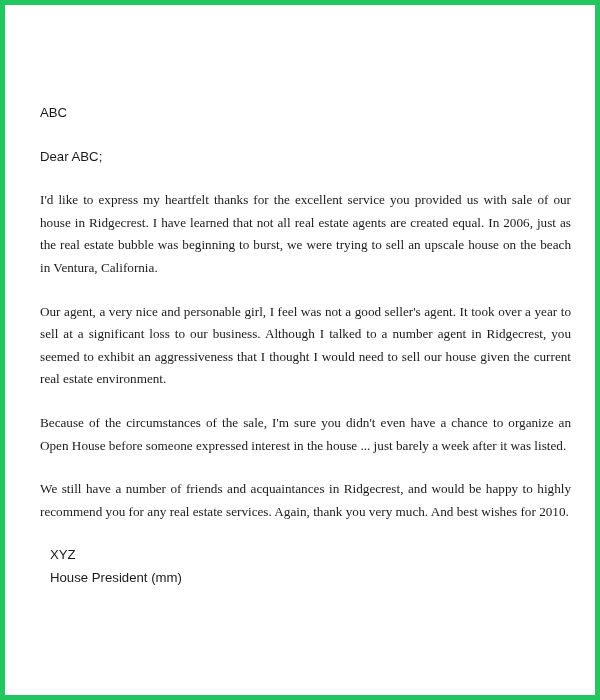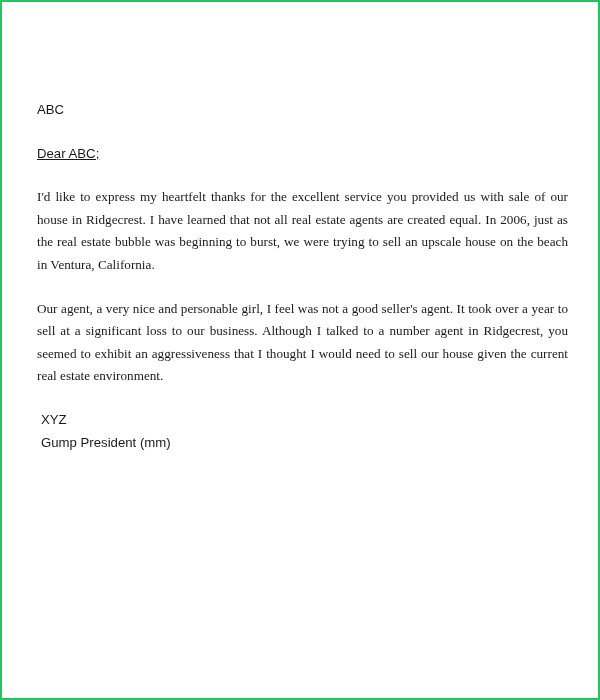--- a/index.html
+++ b/index.html
@@ -14,21 +14,21 @@
     height: 700px;
     overflow: hidden;
   }
 
   .page {
     position: relative;
     box-sizing: border-box;
     width: 600px;
     height: 700px;
     background: #ffffff;
-    border: 2px solid #22c55e;
+    border: 5px solid #22c55e;
     overflow: hidden;
   }
 
   .letter-body {
     position: absolute;
     left: 35px;
     top: 97px;
     width: 531px;
     color: #1a1a1a;
     font-size: 13.2px;
@@ -41,32 +41,31 @@
 
   .addressee-line {
     display: block;
     text-align: left;
     white-space: pre;
   }
 
   .salutation {
     margin: 0 0 21px 0;
     text-align: left;
-    text-decoration: underline;
   }
 
   .para {
     margin: 0 0 21px 0;
     text-align: justify;
     text-justify: inter-word;
     font-family: Liberation Serif, serif;
   }
 
   .signature-block {
-    margin: 4px;
+    margin: 10px;
   }
 
   .signature-line {
     display: block;
     text-align: left;
     white-space: pre;
   }
 
   
   .clipped-line {
@@ -86,22 +85,24 @@
   <div class="letter-body">
 
     <div class="addressee-block">
       <span class="addressee-line">ABC</span>
     </div>
 
     <p class="salutation">Dear ABC;</p>
 
     <p class="para">I'd like to express my heartfelt thanks for the excellent service you provided us with sale of our house in Ridgecrest. I have learned that not all real estate agents are created equal. In 2006, just as the real estate bubble was beginning to burst, we were trying to sell an upscale house on the beach in Ventura, California.</p>
     <p class="para">Our agent, a very nice and personable girl, I feel was not a good seller's agent. It took over a year to sell at a significant loss to our business. Although I talked to a number agent in Ridgecrest, you seemed to exhibit an aggressiveness that I thought I would need to sell our house given the current real estate environment.</p>
+    <p class="para">Because of the circumstances of the sale, I'm sure you didn't even have a chance to organize an Open House before someone expressed interest in the house ... just barely a week after it was listed.</p>
+    <p class="para">We still have a number of friends and acquaintances in Ridgecrest, and would be happy to highly recommend you for any real estate services. Again, thank you very much. And best wishes for 2010.</p>
 
     <div class="signature-block">
       <span class="signature-line">XYZ</span>
-      <span class="signature-line">Gump President (mm)</span>
+      <span class="signature-line">House President (mm)</span>
       <span class="clipped-line">J</span>
     </div>
 
   </div>
 
 </div>
 
 </body></html>

